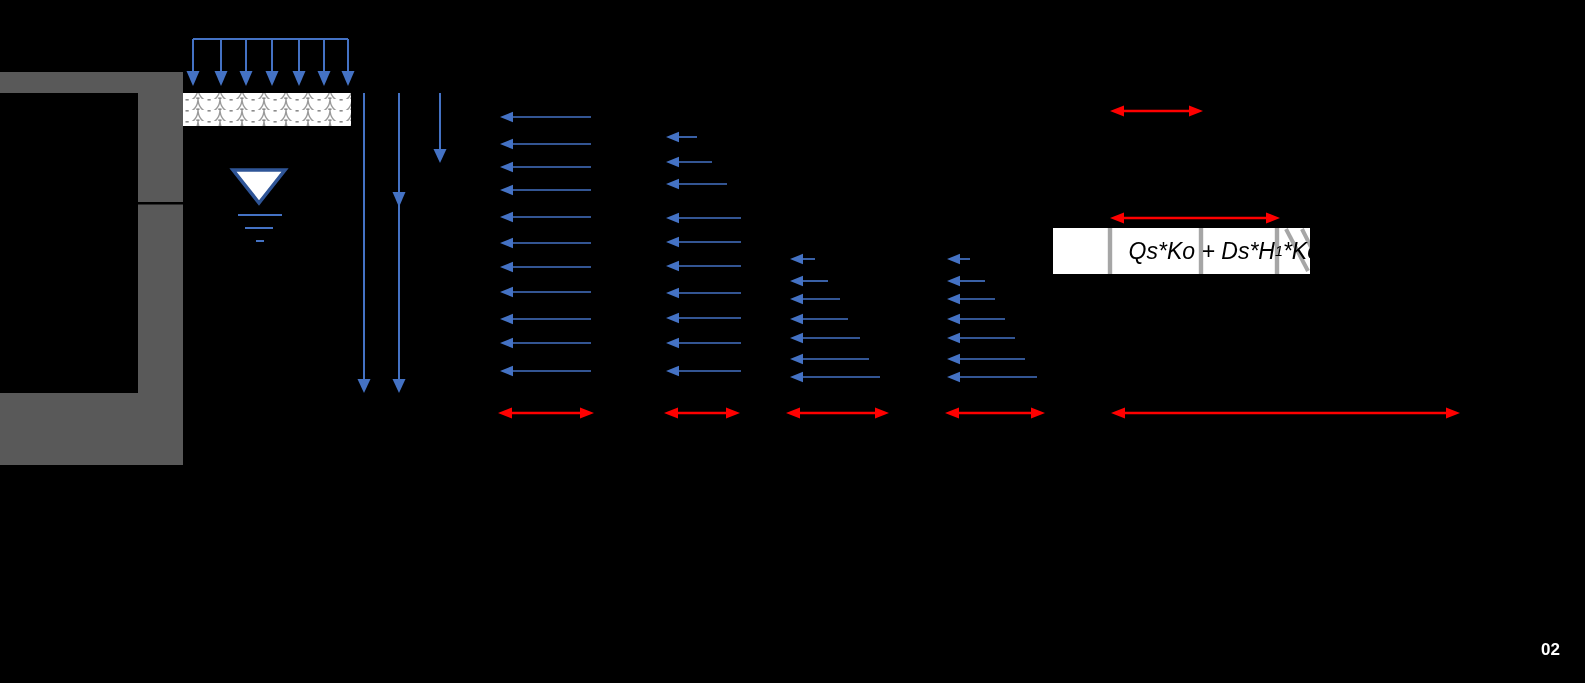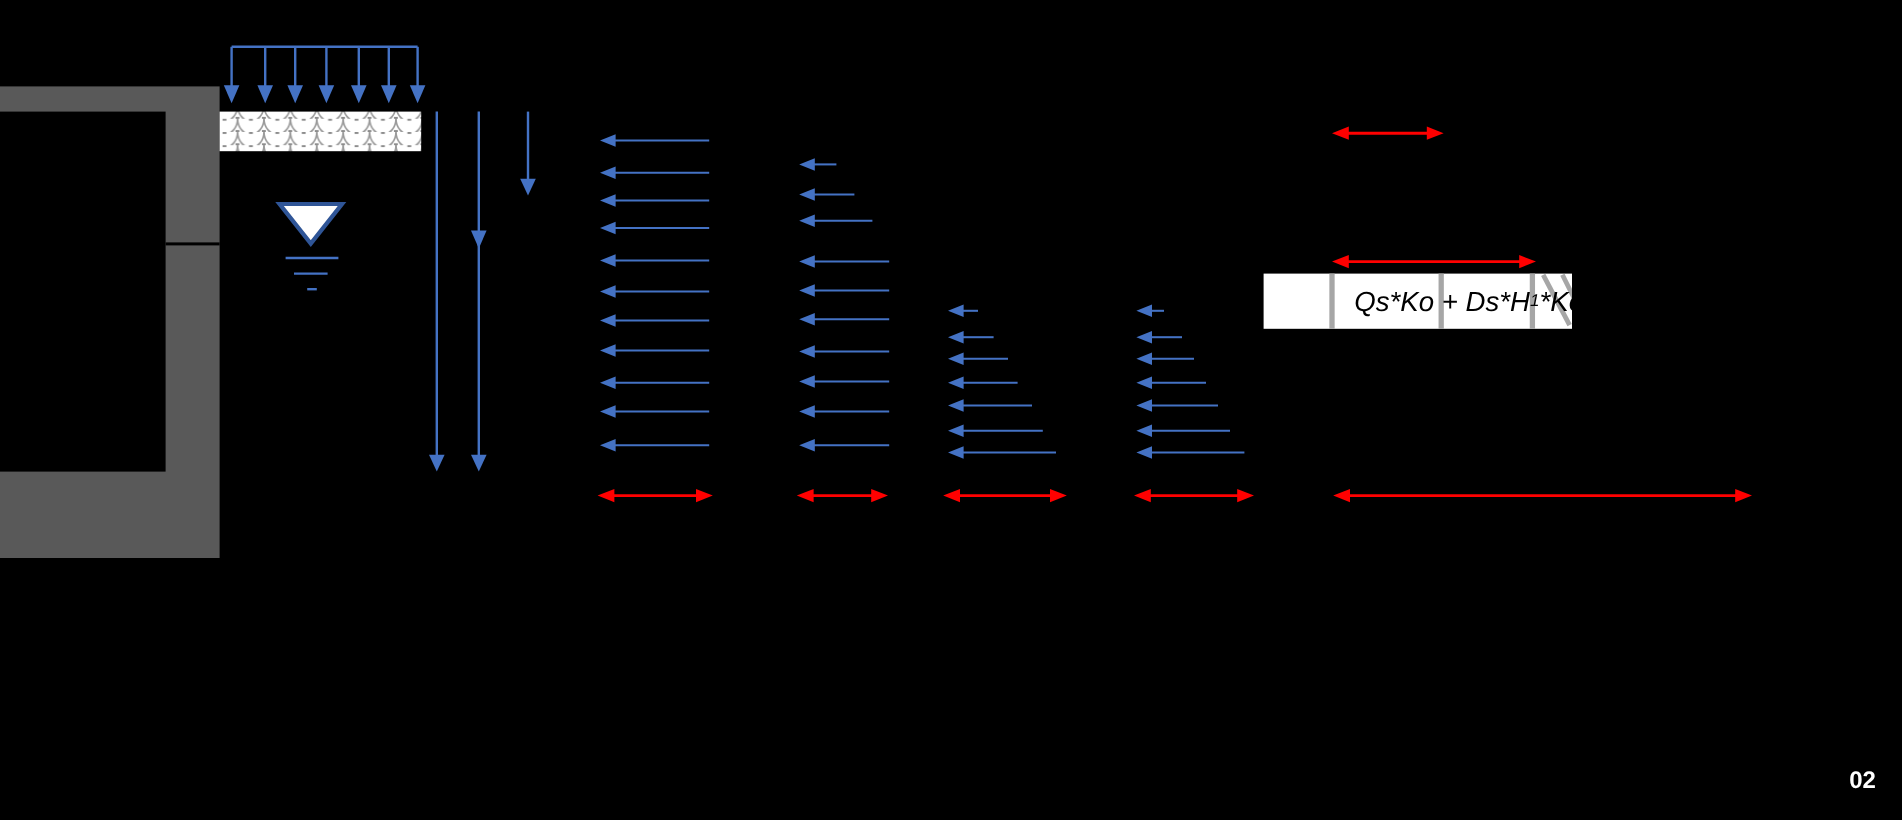--- a/index.html
+++ b/index.html
@@ -36,21 +36,21 @@
     white-space: nowrap;
   }
   .formula-label sub {
     font-size: 0.62em;
     line-height: 0;
   }
   .slide-number {
     position: absolute;
     left: 1541px;
     top: 640px;
-    font-size: 20px;
+    font-size: 17px;
     font-weight: bold;
     color: #FFFFFF;
     z-index: 2;
   }
 </style>
 </head>
 <body>
 
 <div class="canvas">
 

